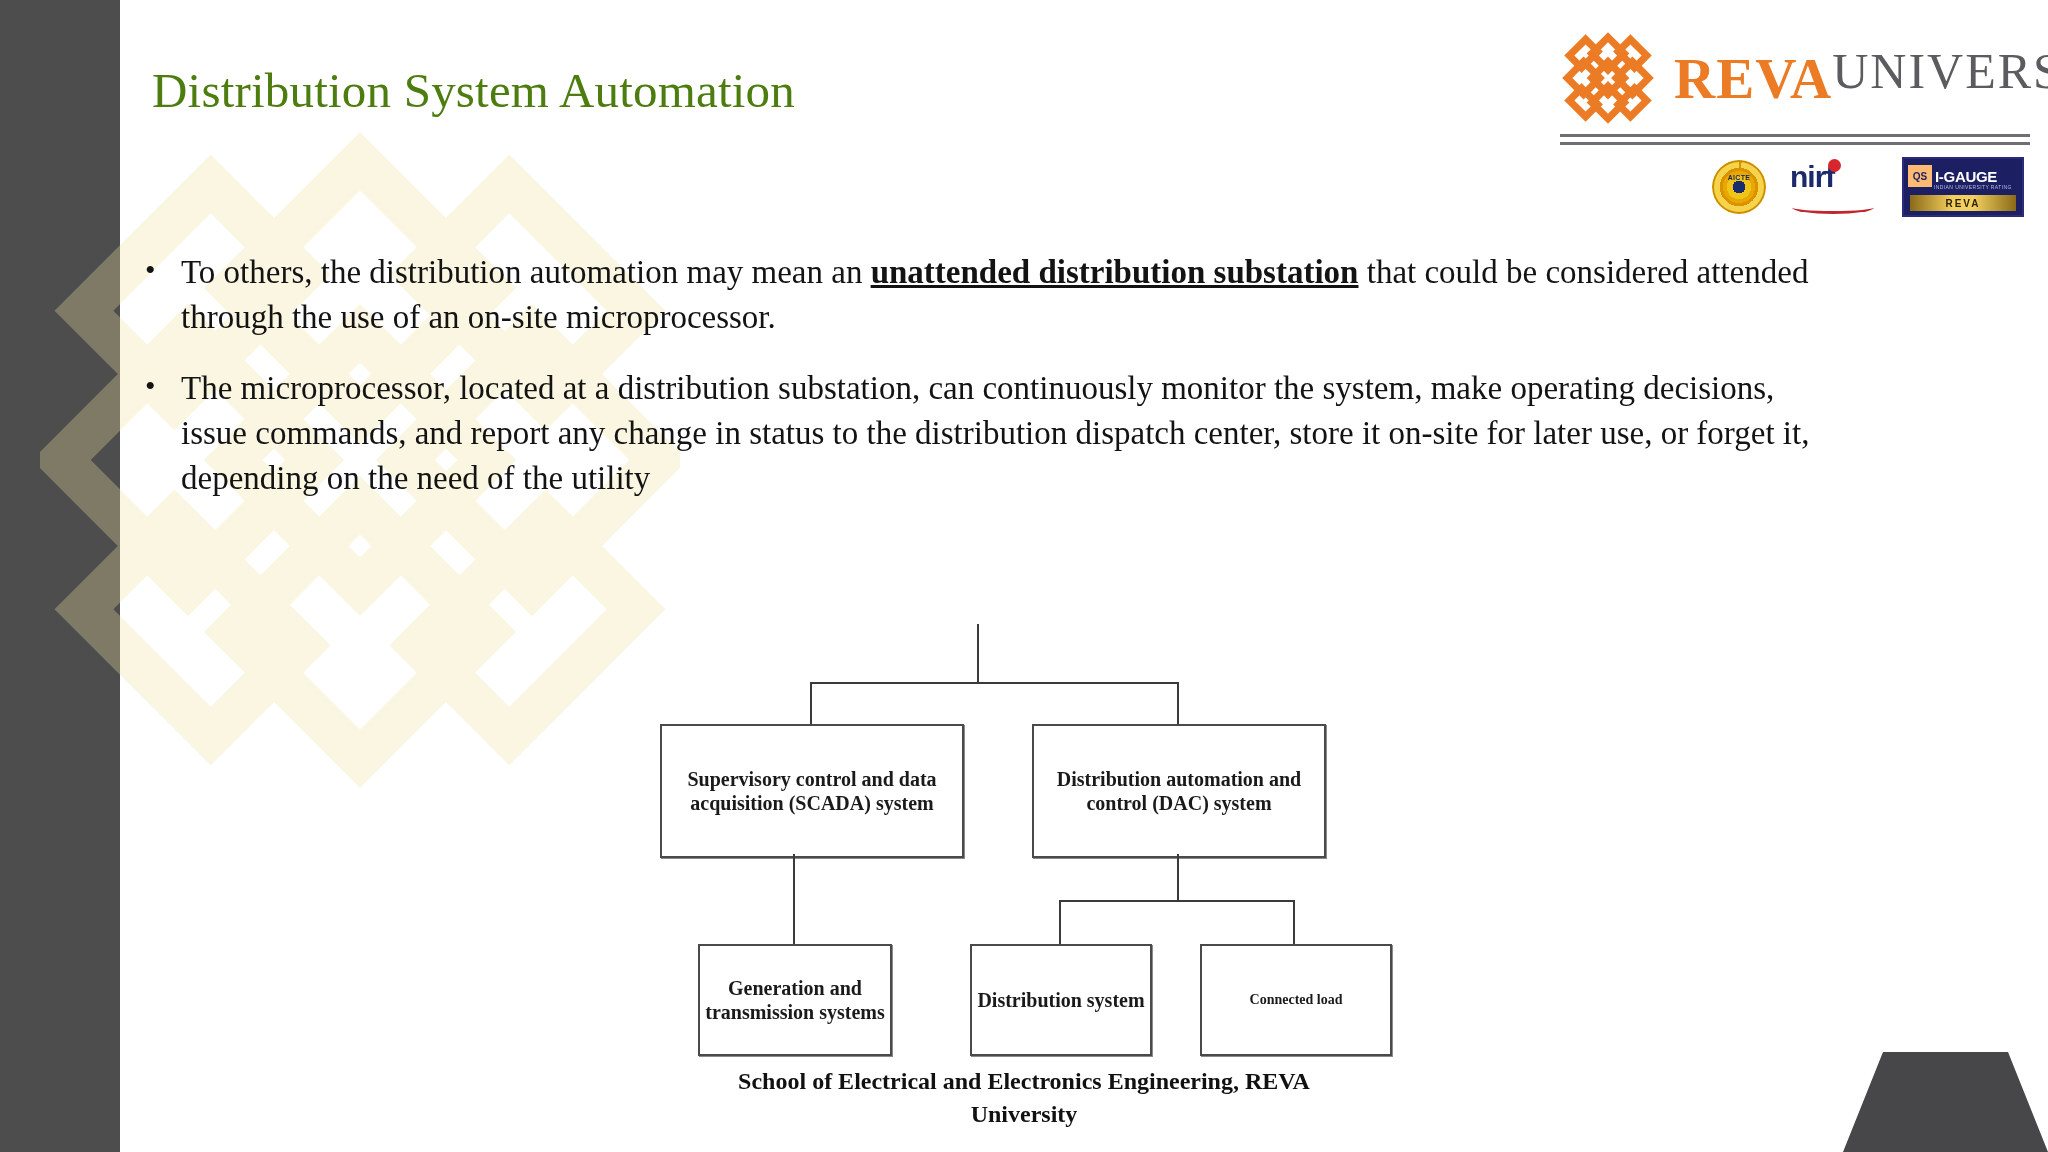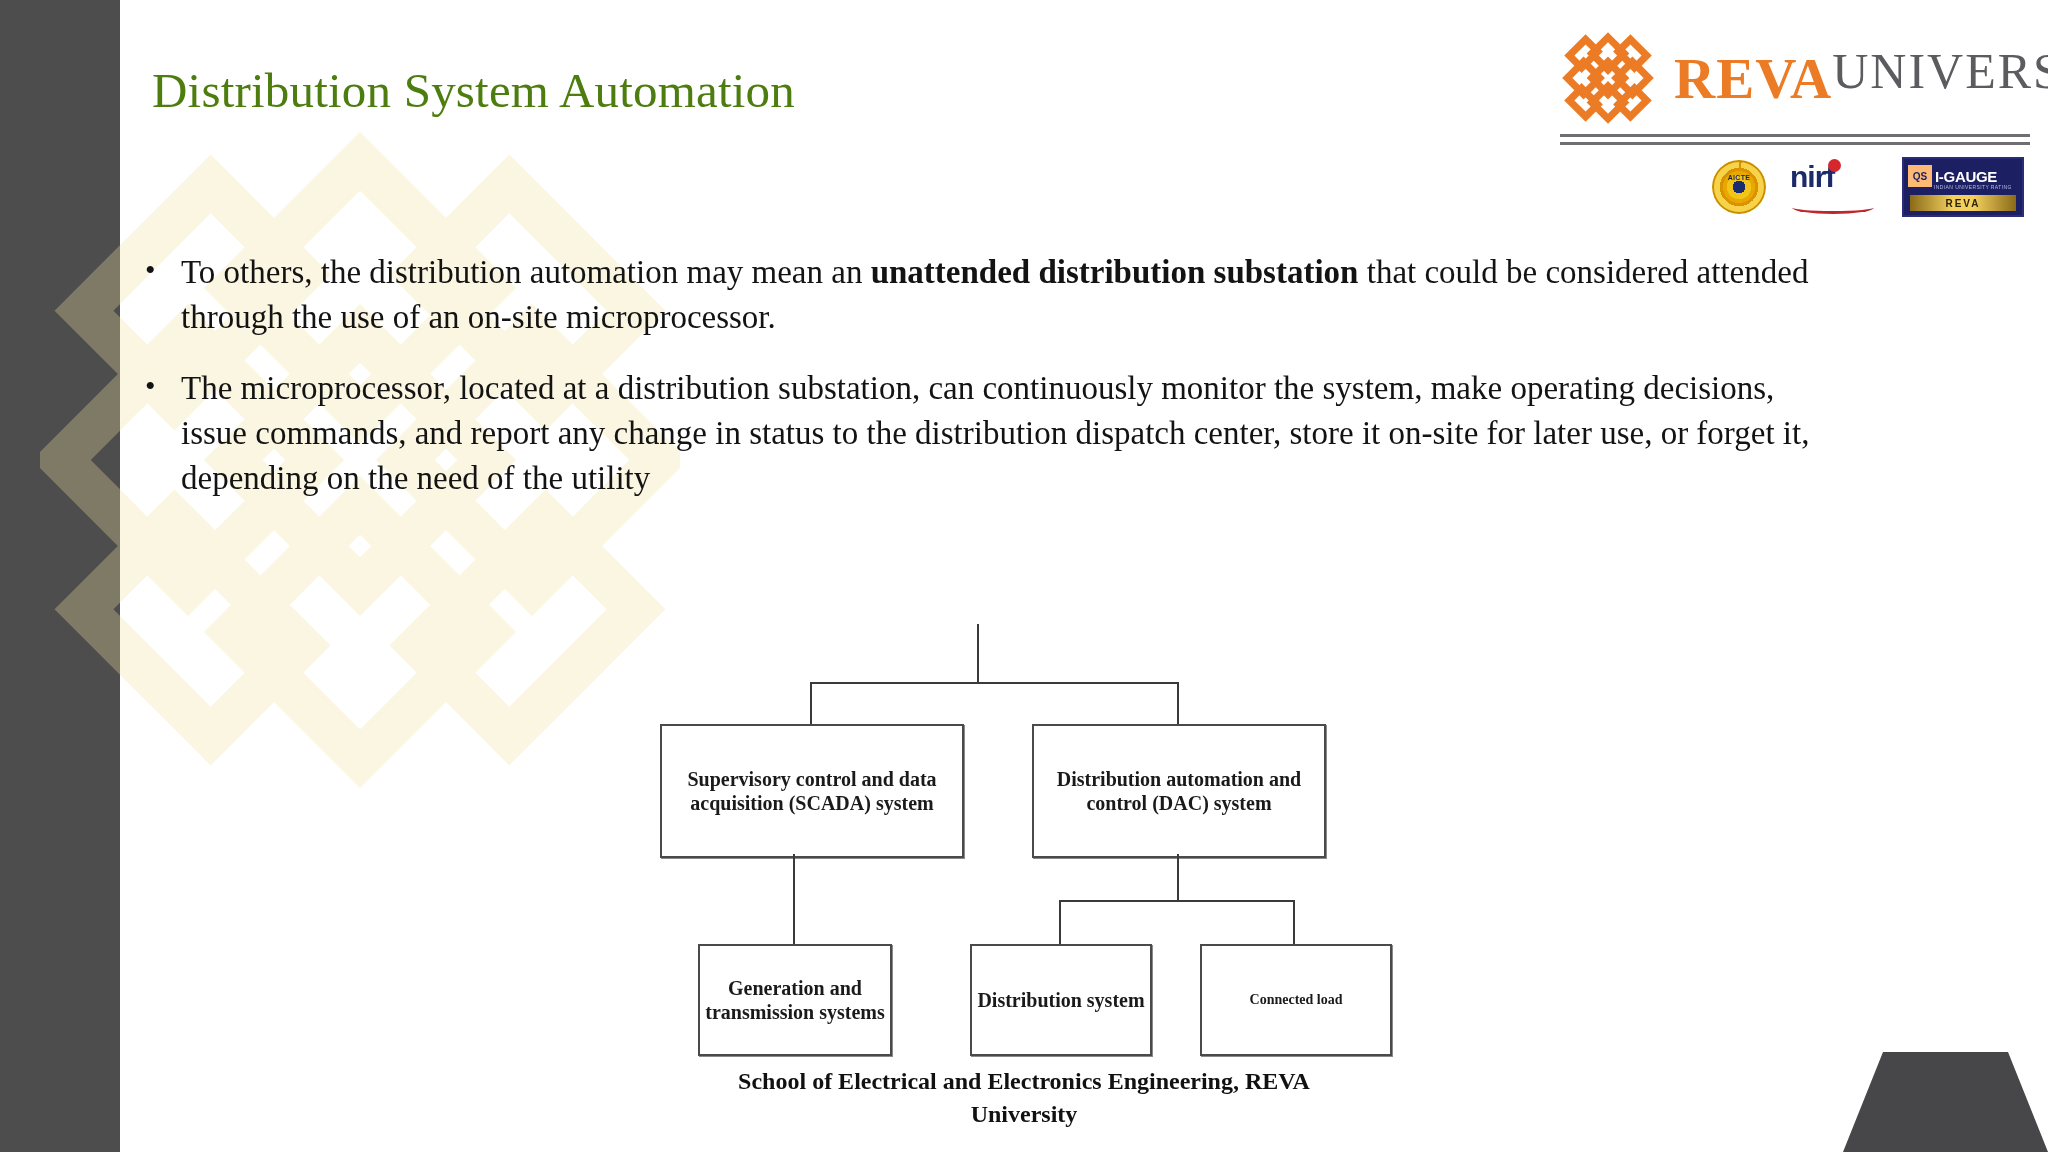--- a/index.html
+++ b/index.html
@@ -148,21 +148,21 @@
   }
   .bullet{
     display:flex;align-items:flex-start;
     font-size:33px;line-height:1.36;color:#131313;
     margin-bottom:26px;
   }
   .bullet .dot{
     flex:0 0 36px;font-size:30px;line-height:1.36;
   }
   .bullet .btext{flex:1;}
-  .bullet b{font-weight:bold;}
+  .bullet b{font-weight:bold;text-decoration:underline;}
 
   
   .diagram{
     position:absolute;left:660px;top:512px;
     width:800px;height:540px;
     z-index:3;
   }
   .node{
     position:absolute;
     border:2px solid #4a4a4a;

